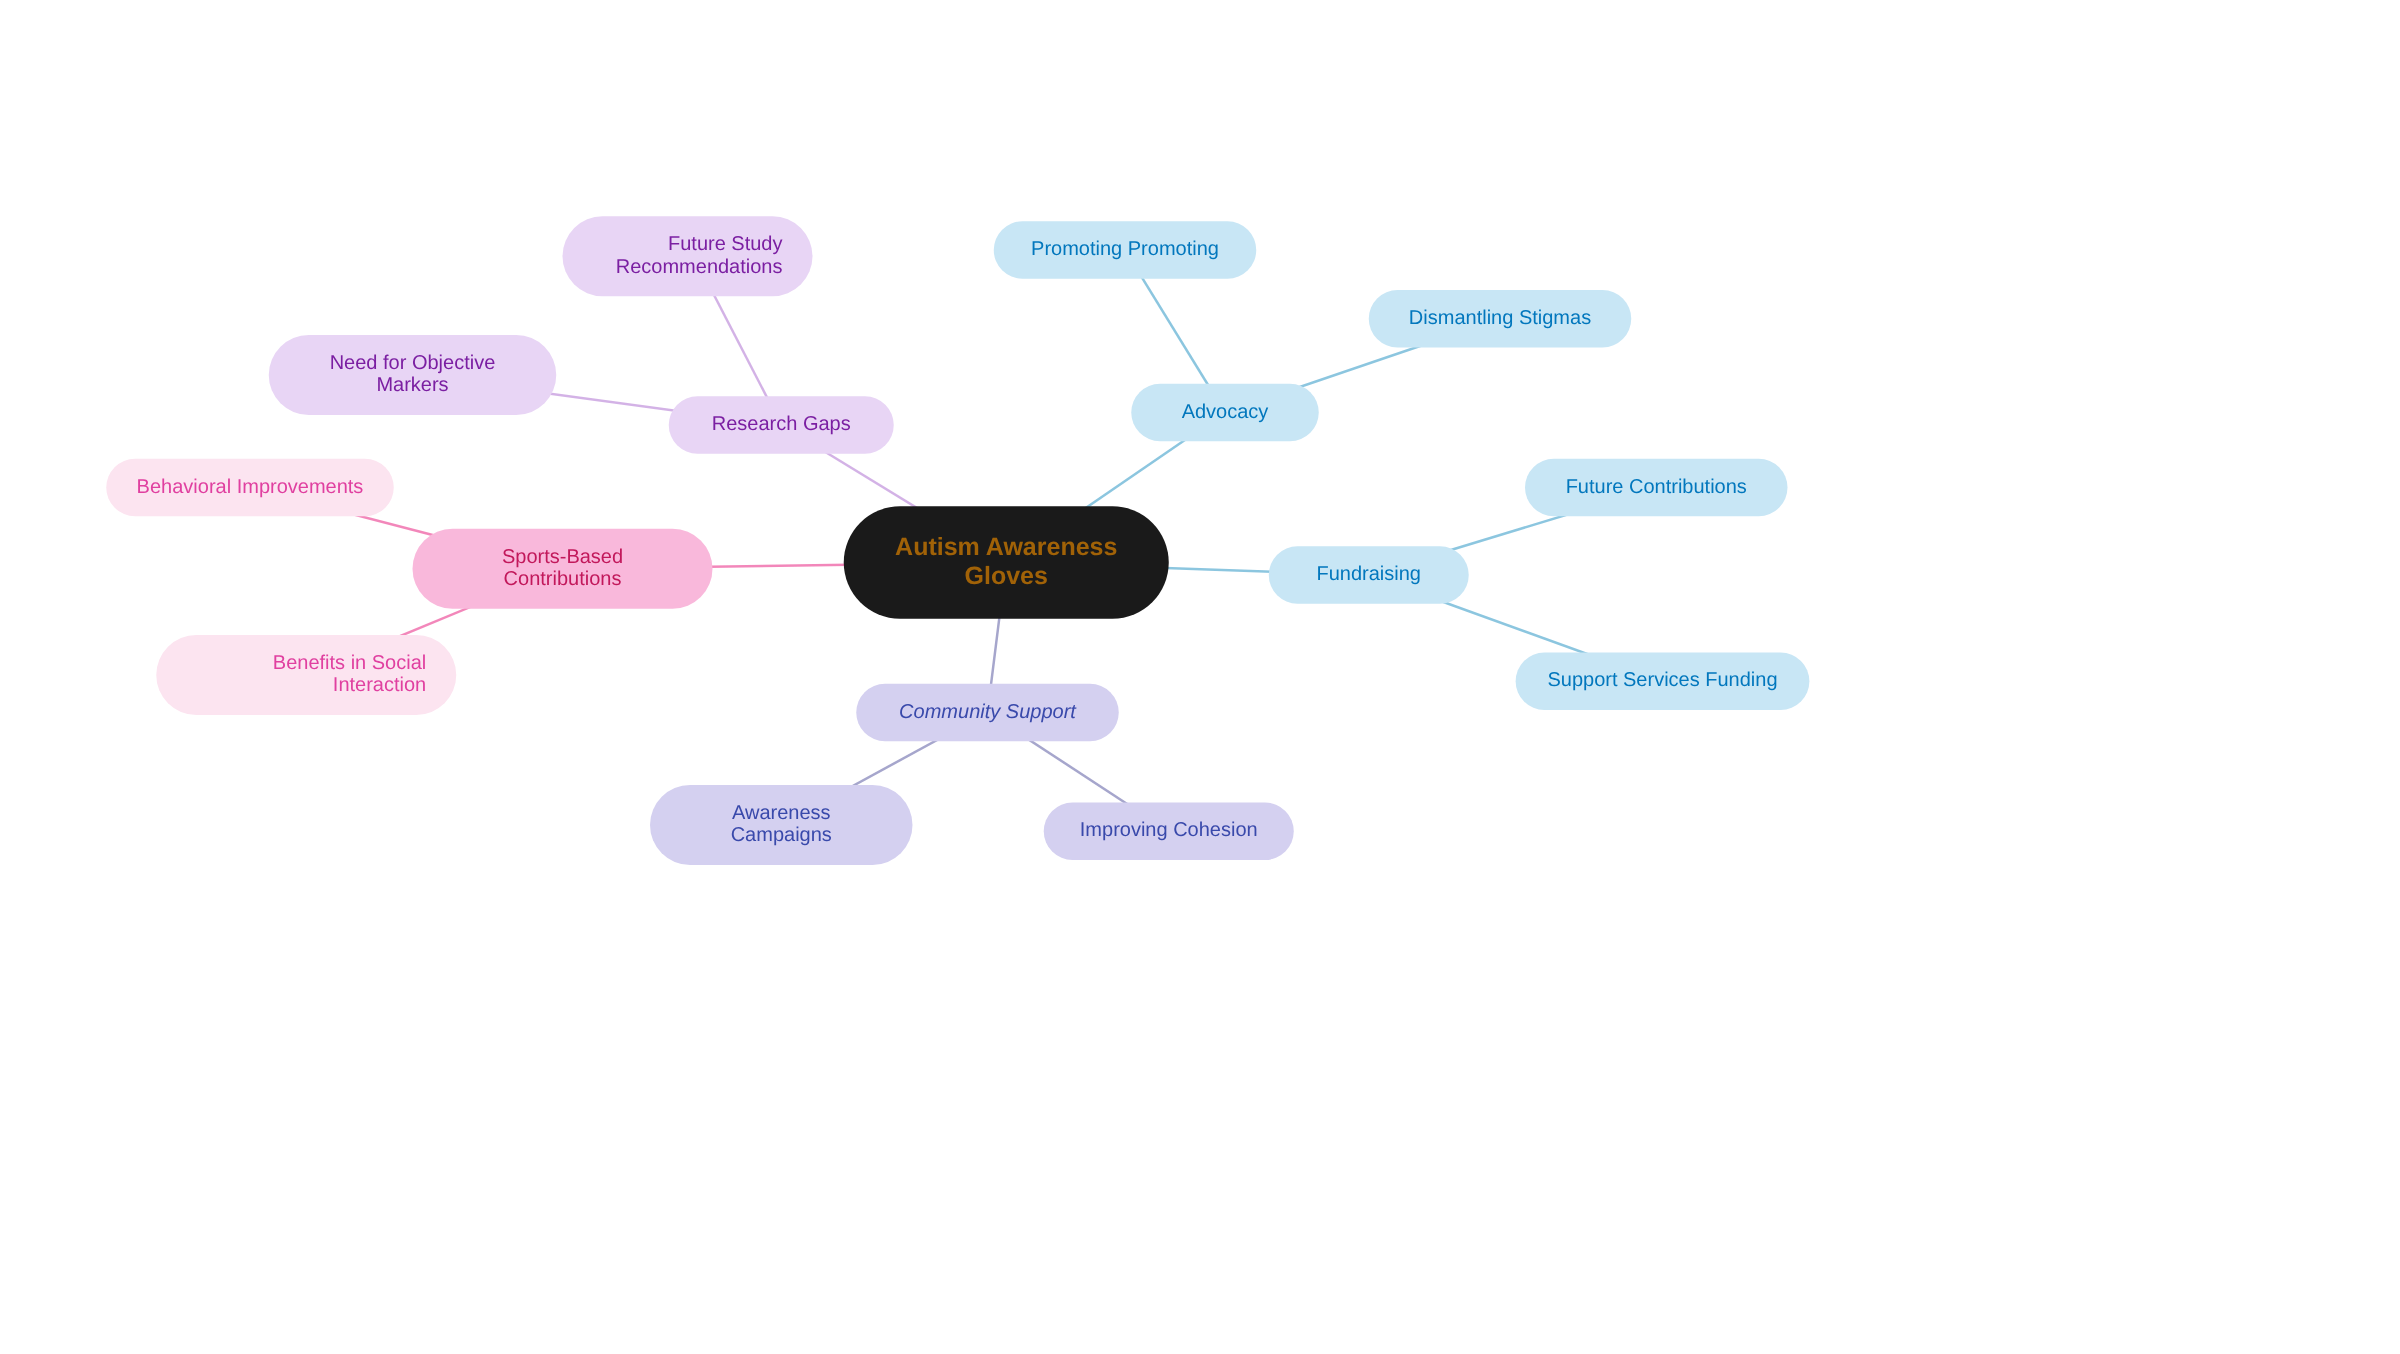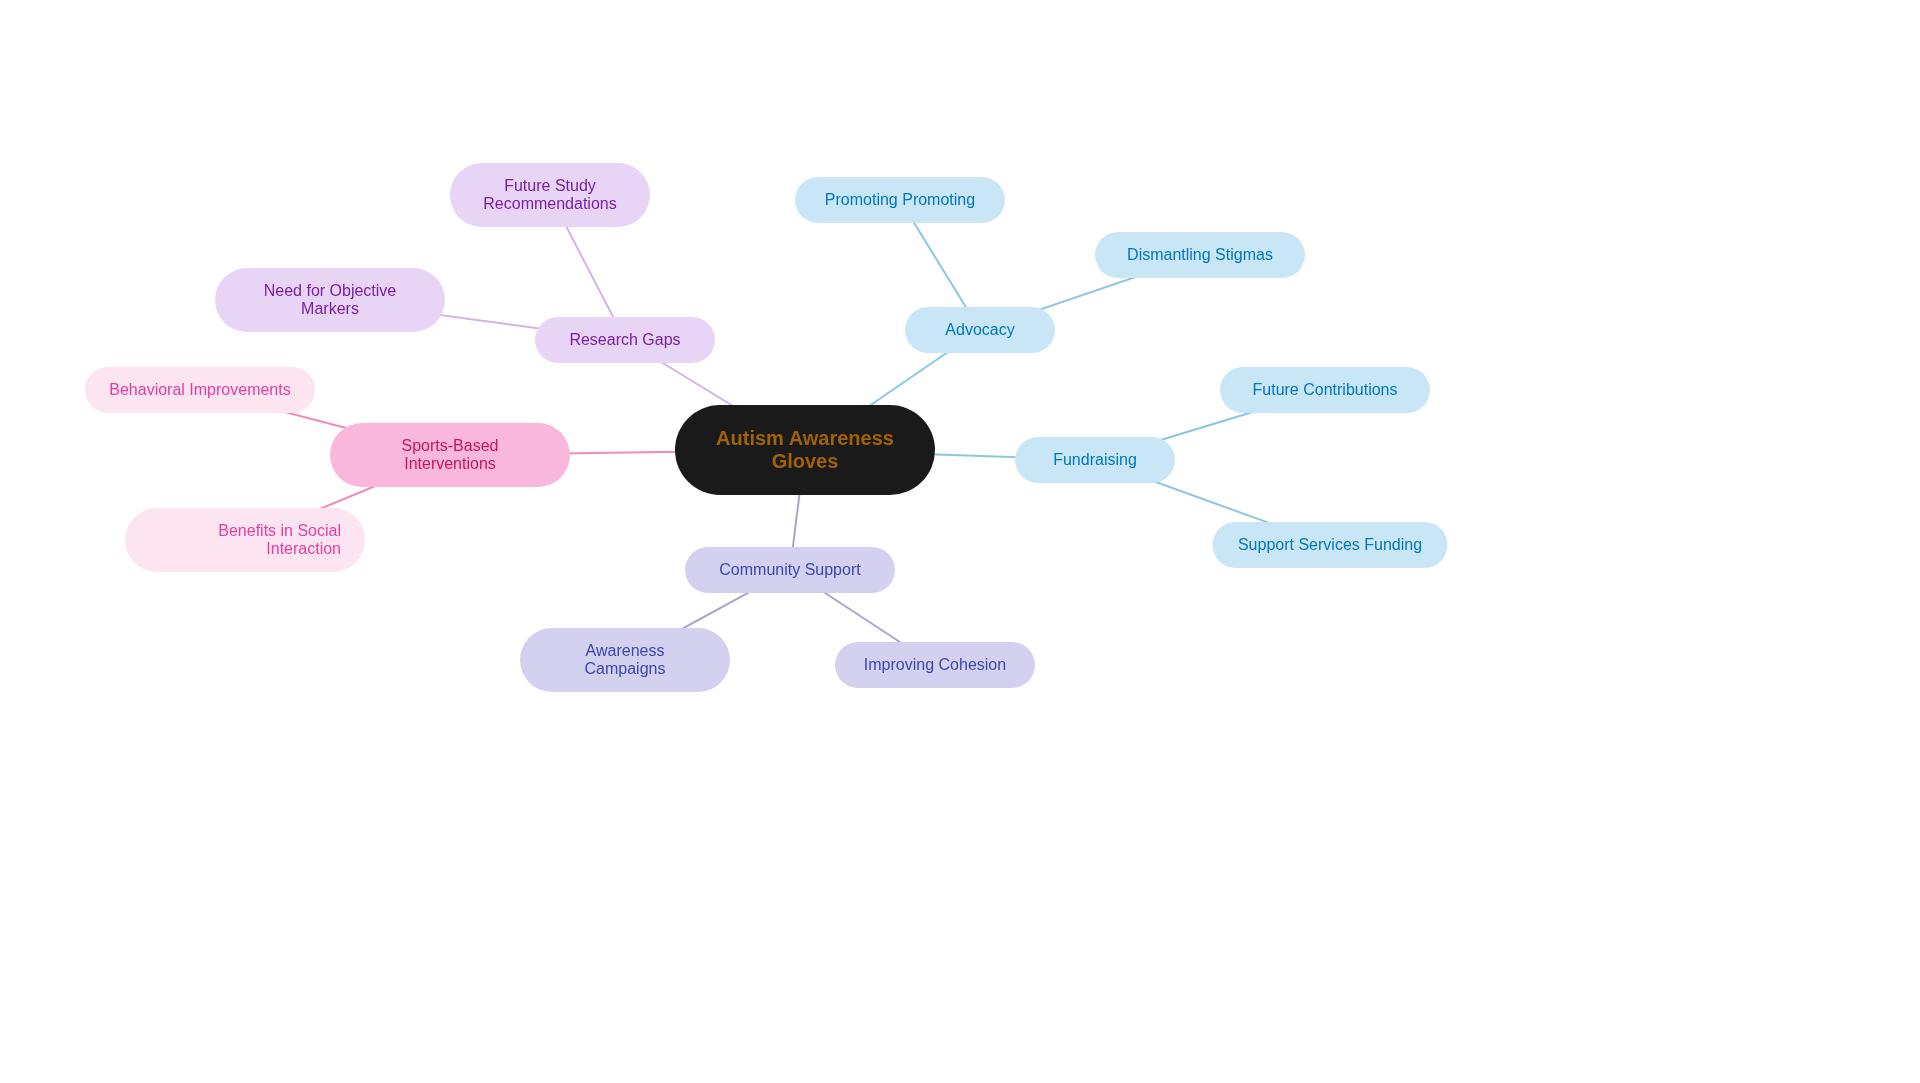--- a/index.html
+++ b/index.html
@@ -84,27 +84,27 @@
       <line x1="805" y1="450" x2="980" y2="330" stroke="#70b8d8" stroke-width="2" opacity="0.8"></line>
       <line x1="980" y1="330" x2="900" y2="200" stroke="#70b8d8" stroke-width="2" opacity="0.8"></line>
       <line x1="980" y1="330" x2="1200" y2="255" stroke="#70b8d8" stroke-width="2" opacity="0.8"></line>
       <line x1="805" y1="450" x2="1095" y2="460" stroke="#70b8d8" stroke-width="2" opacity="0.8"></line>
       <line x1="1095" y1="460" x2="1325" y2="390" stroke="#70b8d8" stroke-width="2" opacity="0.8"></line>
       <line x1="1095" y1="460" x2="1330" y2="545" stroke="#70b8d8" stroke-width="2" opacity="0.8"></line>
     </svg>
   <div id="nodes-container">
       <div class="node node-center" style="left: 805px; top: 450px; width: 260px;">Autism Awareness Gloves</div>
       <div class="node node-purple-light" style="left: 625px; top: 340px; width: 180px;">Research Gaps</div>
-      <div class="node node-purple-light" style="left: 550px; top: 195px; width: 200px;">Future Study
+      <div class="node node-purple-light" style="left: 550px; top: 205px; width: 200px; text-align: right;">Future Study
 Recommendations</div>
       <div class="node node-purple-light" style="left: 330px; top: 300px; width: 230px;">Need for Objective Markers</div>
-      <div class="node node-pink-medium" style="left: 450px; top: 455px; width: 240px;">Sports-Based Interventions</div>
+      <div class="node node-pink-medium" style="left: 450px; top: 455px; width: 240px;">Sports-Based Contributions</div>
       <div class="node node-pink-light" style="left: 200px; top: 390px; width: 230px;">Behavioral Improvements</div>
       <div class="node node-pink-light" style="left: 245px; top: 540px; width: 240px; text-align: right;">Benefits in Social Interaction</div>
-      <div class="node node-lavender" style="left: 790px; top: 570px; width: 210px;">Community Support</div>
+      <div class="node node-lavender" style="left: 790px; top: 570px; width: 210px; font-style: italic;">Community Support</div>
       <div class="node node-lavender" style="left: 625px; top: 660px; width: 210px;">Awareness Campaigns</div>
       <div class="node node-lavender" style="left: 935px; top: 665px; width: 200px;">Improving Cohesion</div>
       <div class="node node-blue-light" style="left: 980px; top: 330px; width: 150px;">Advocacy</div>
       <div class="node node-blue-light" style="left: 900px; top: 200px; width: 210px;">Promoting Promoting</div>
       <div class="node node-blue-light" style="left: 1200px; top: 255px; width: 210px;">Dismantling Stigmas</div>
       <div class="node node-blue-light" style="left: 1095px; top: 460px; width: 160px;">Fundraising</div>
       <div class="node node-blue-light" style="left: 1325px; top: 390px; width: 210px;">Future Contributions</div>
       <div class="node node-blue-light" style="left: 1330px; top: 545px; width: 235px;">Support Services Funding</div>
     </div>
 </div>

